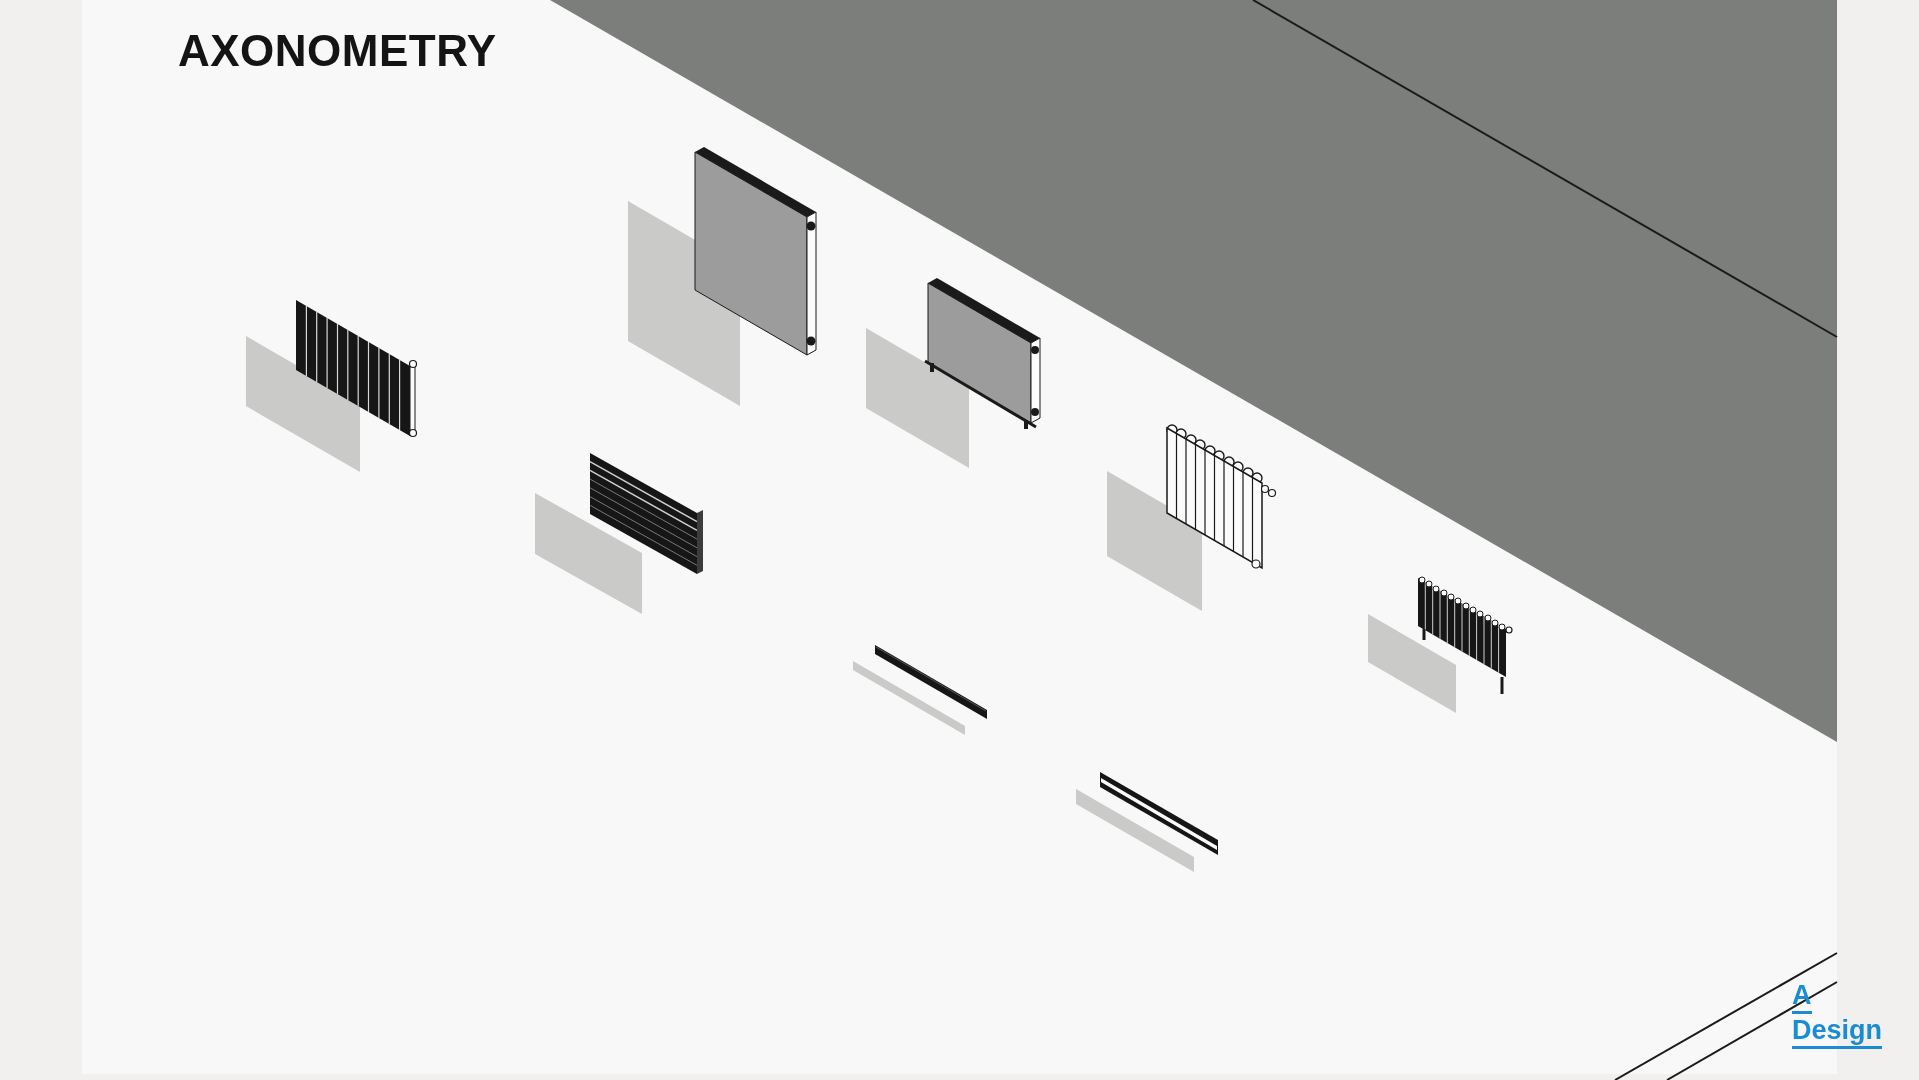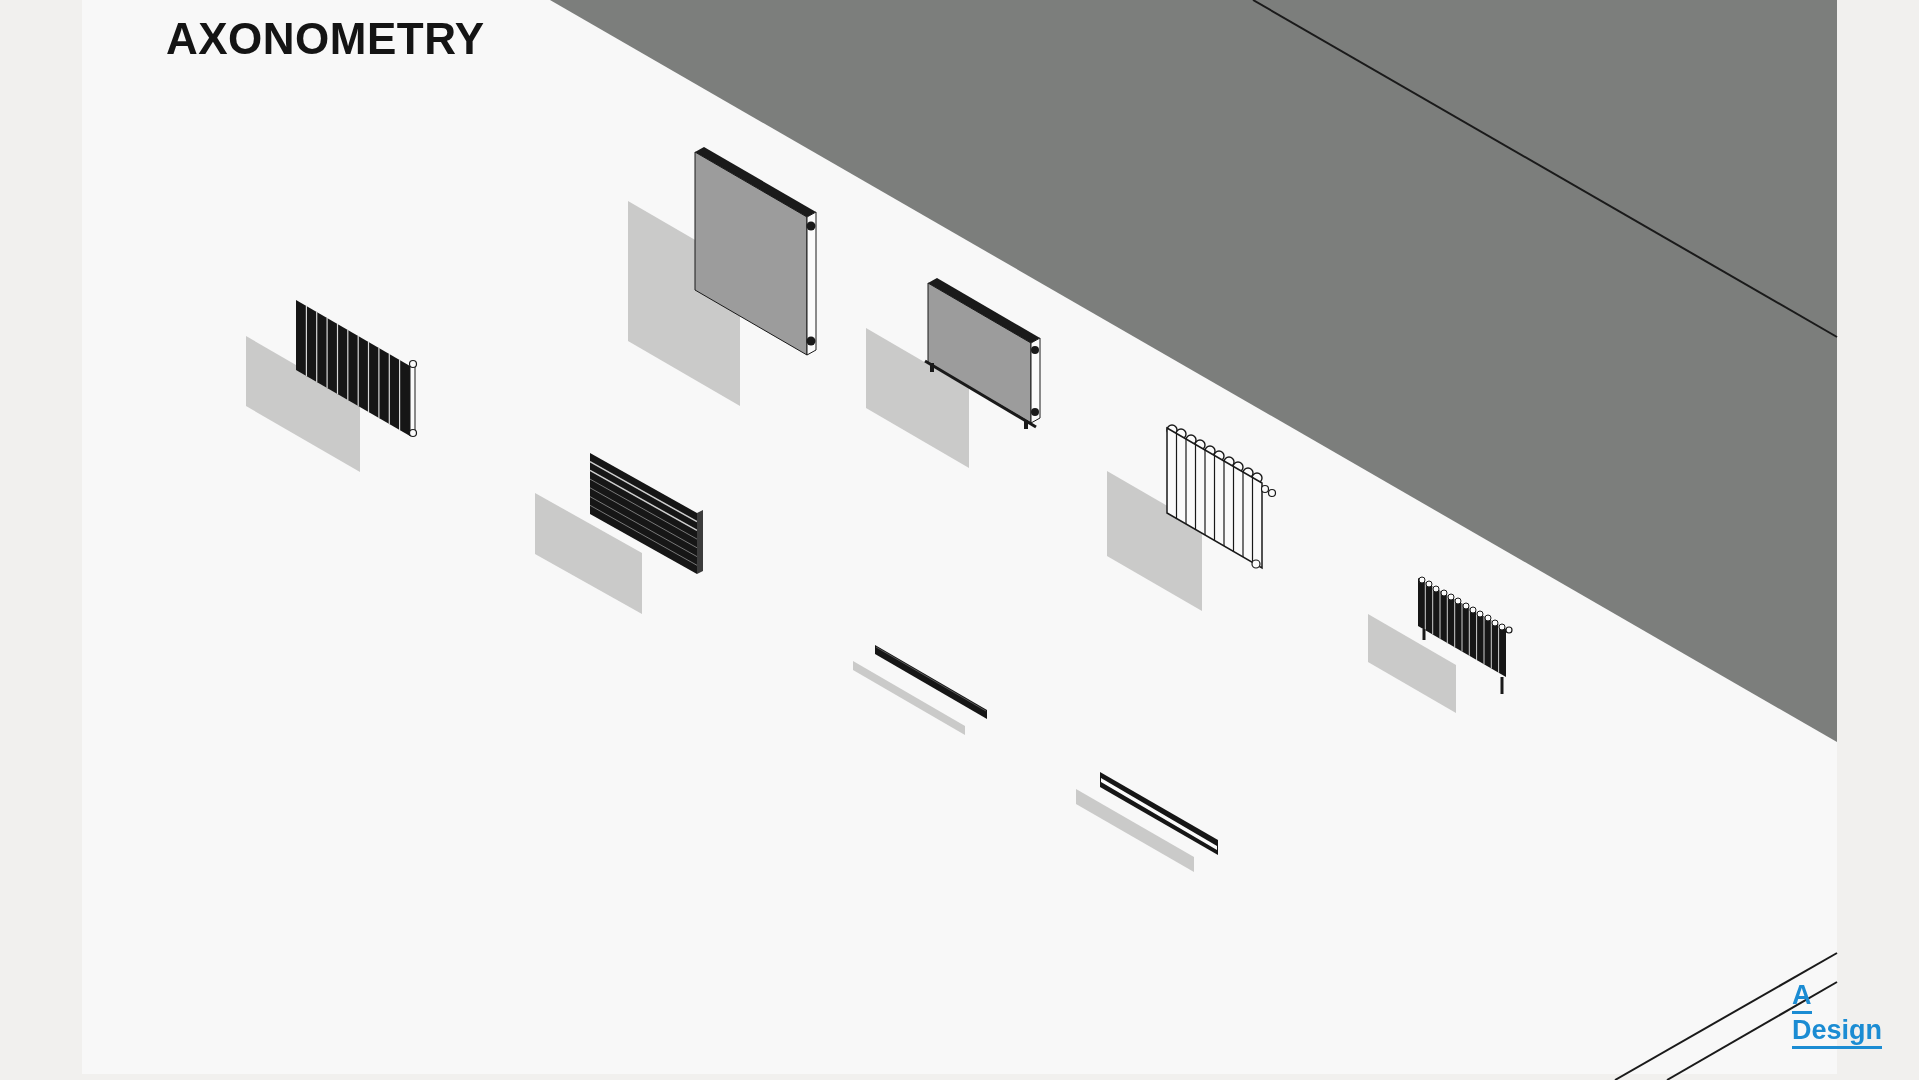--- a/index.html
+++ b/index.html
@@ -26,21 +26,21 @@
   .sep{stroke:#d8d8d8;stroke-width:1.2;}
   .sep-light{stroke:#cfcfcf;stroke-width:1;}
   .fin{stroke:#787878;stroke-width:1;}
   .fin-hi{stroke:#cfcfcf;stroke-width:1.5;}
   .tube-hi{stroke:#555;stroke-width:1;}
   .scallop{fill:var(--radiator-white,#fbfbfb);stroke:var(--ink,#1a1a1a);stroke-width:1.4;}
   .cap{fill:var(--radiator-white,#fbfbfb);stroke:var(--ink,#1a1a1a);stroke-width:1;}
   .leg{stroke:var(--ink,#1a1a1a);stroke-width:3;}
   .foot{fill:var(--ink,#1a1a1a);}
   .title{
-    position:absolute;left:166px;top:14px;margin:0;
+    position:absolute;left:166px;top:14px;margin:12px;
     font-size:44px;font-weight:bold;letter-spacing:.5px;
     color:#141414;
     text-align:right;
   }
   .logo{
     position:absolute;left:1792px;top:982px;
     display:flex;flex-direction:column;align-items:flex-start;gap:3px;
     text-decoration:none;cursor:pointer;
   }
   .logo span{

